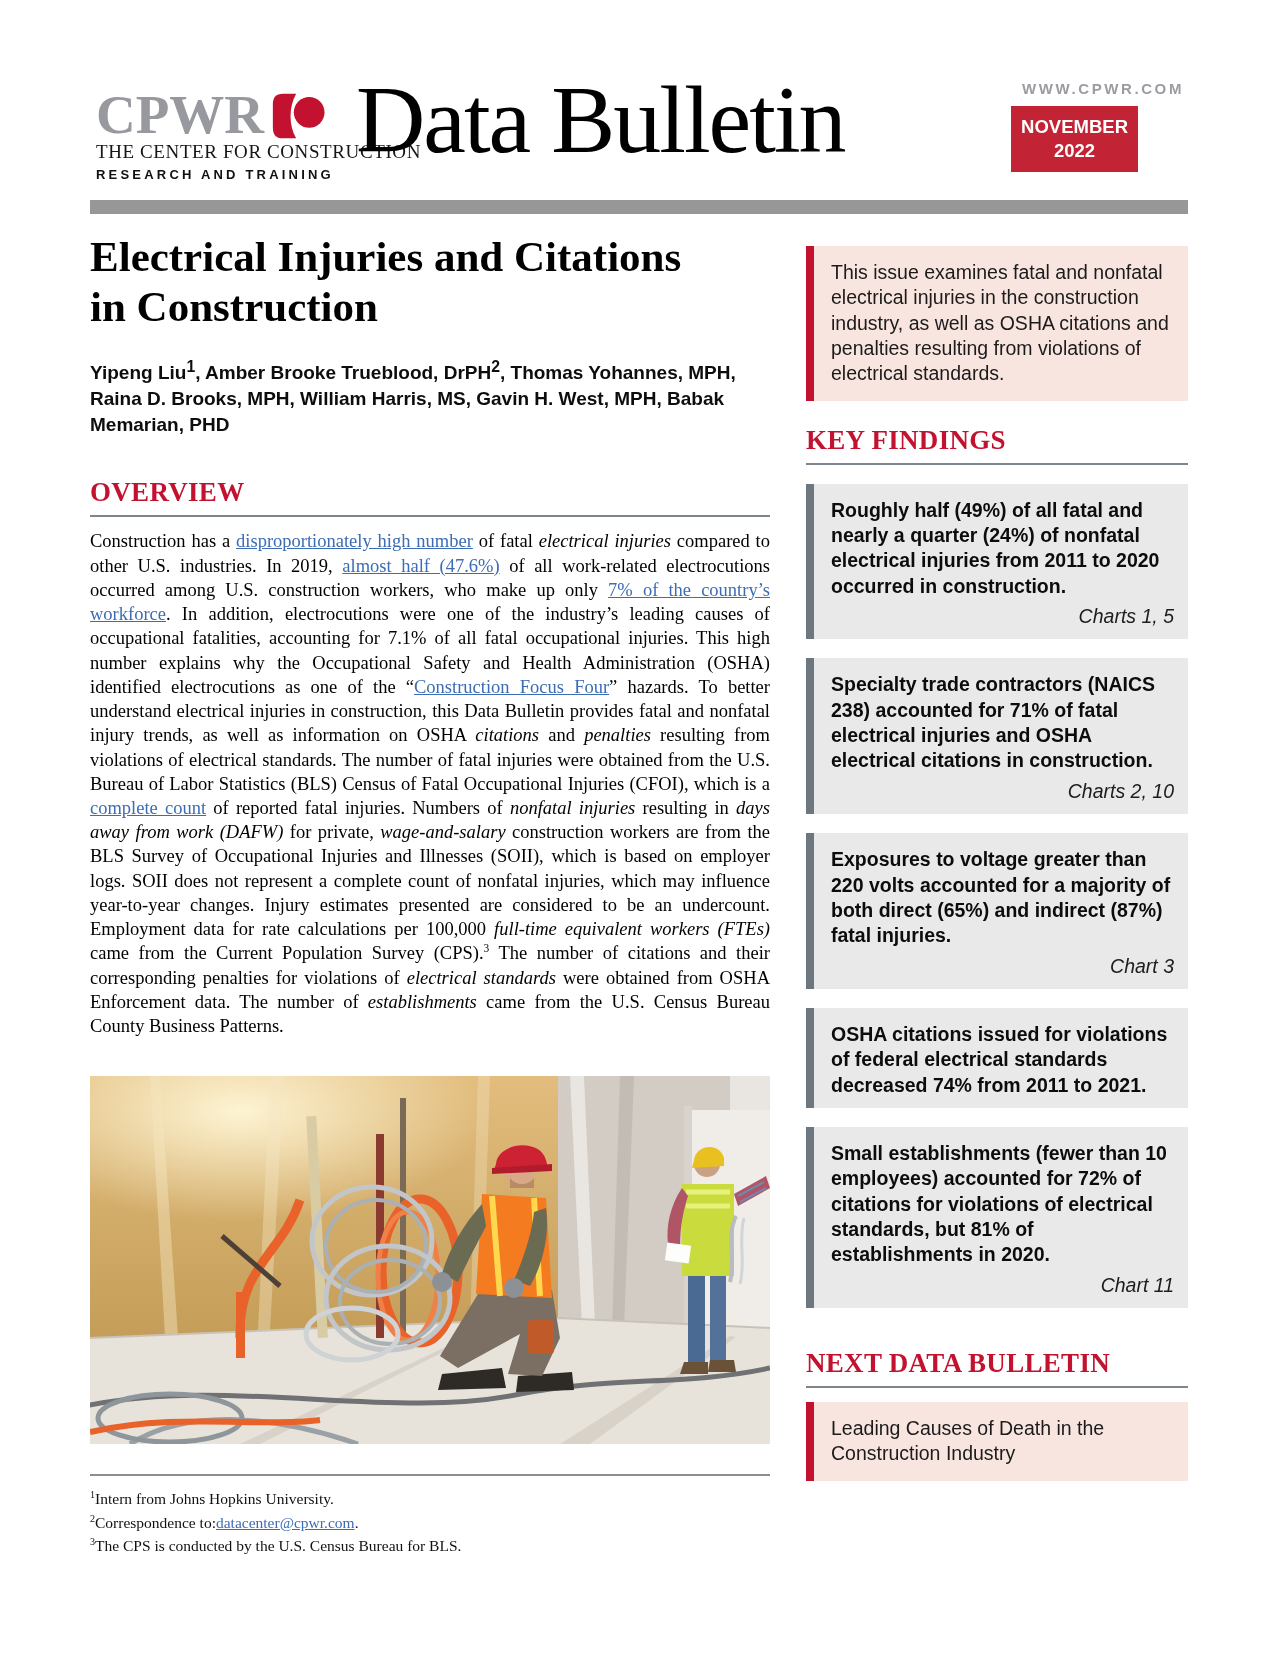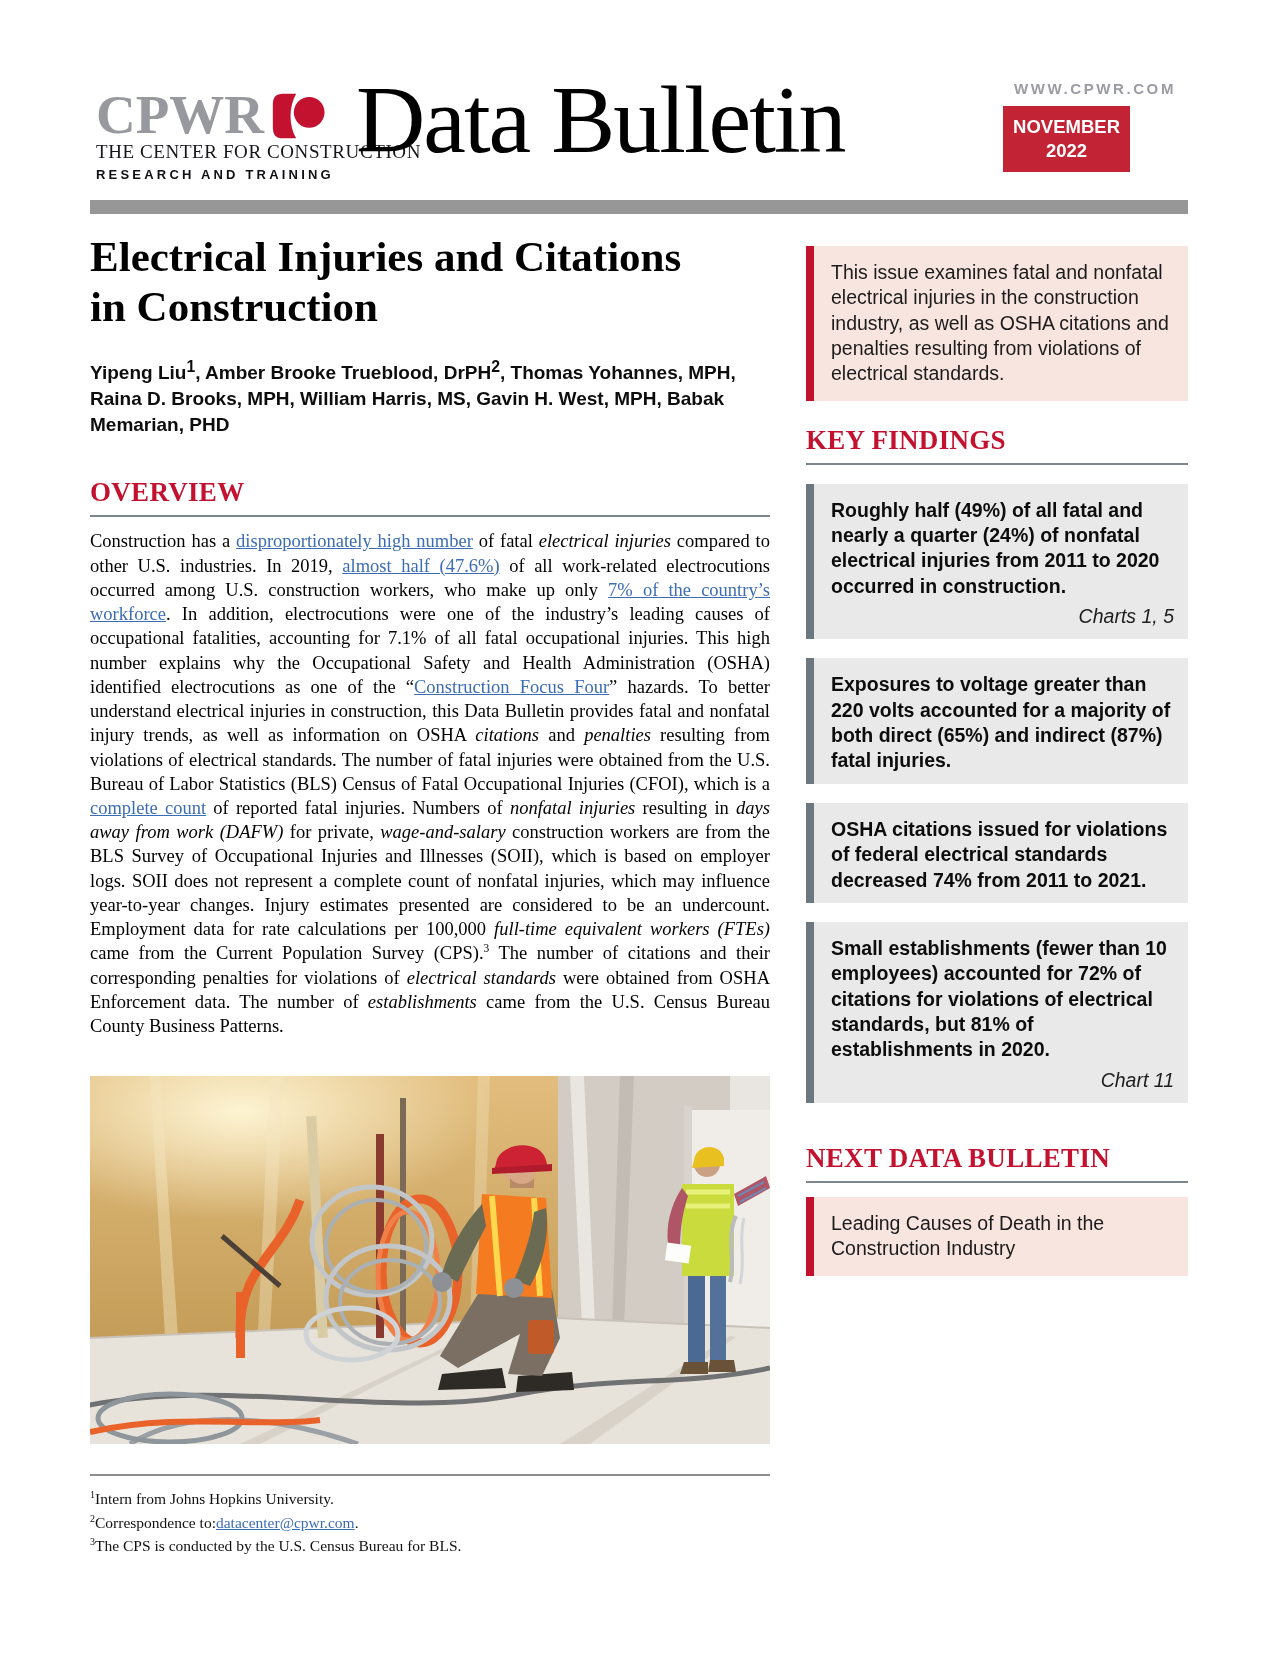--- a/index.html
+++ b/index.html
@@ -21,21 +21,21 @@
   
   .header{position:relative;height:214px;}
   .logo{position:absolute;left:6px;top:92px;}
   .logo-top{display:flex;align-items:flex-start;}
   .logo-cpwr{font-family:"Liberation Serif",serif;font-weight:bold;font-size:55px;line-height:0.85;color:var(--logo-gray);letter-spacing:0px;}
   .logo-mark{margin-left:7px;margin-top:1px;}
   .logo-mark svg{display:block;width:54px;height:46px;}
   .logo-line1{margin-top:2px;font-family:"Liberation Serif",serif;font-size:19px;letter-spacing:0.6px;color:#15151a;white-space:nowrap;}
   .logo-line2{margin-top:4px;font-weight:bold;font-size:13px;letter-spacing:3.2px;color:#101014;white-space:nowrap;}
   .masthead{position:absolute;left:266px;top:72px;font-family:"Liberation Serif",serif;font-size:96px;line-height:1;letter-spacing:-2px;white-space:nowrap;color:#000;}
-  .header-right{position:absolute;right:12px;top:80px;display:flex;flex-direction:column;align-items:flex-end;}
+  .header-right{position:absolute;right:4px;top:80px;display:flex;flex-direction:column;align-items:flex-end;}
   .site-url{font-weight:bold;font-size:15px;letter-spacing:2.6px;color:#9a9ca1;}
   .date-box{margin-top:9px;margin-right:46px;background:var(--date-box-red);color:#fff;font-weight:bold;font-size:18.5px;line-height:1.3;text-align:center;padding:9px 10px;min-width:122px;}
   .gray-bar{position:absolute;left:0;right:0;top:200px;height:14px;background:var(--bar-gray);}
 
   
   .main{display:flex;margin-top:18px;align-items:flex-start;}
   .col-left{width:680px;flex:0 0 680px;}
   .col-right{width:382px;flex:0 0 382px;margin-left:36px;}
 
   
@@ -199,21 +199,26 @@
       <div class="col-right">
         <div class="callout">This issue examines fatal and nonfatal electrical injuries in the construction industry, as well as OSHA citations and penalties resulting from violations of electrical standards.</div>
 
         <h2 class="sec-head kf-head">KEY FINDINGS</h2>
 
         <div class="finding">
           <div>Roughly half (49%) of all fatal and nearly a quarter (24%) of nonfatal electrical injuries from 2011 to 2020 occurred in construction.</div>
           <div class="chart-ref">Charts 1, 5</div>
         </div>
         <div class="finding">
+          <div>Specialty trade contractors (NAICS 238) accounted for 71% of fatal electrical injuries and OSHA electrical citations in construction.</div>
+          <div class="chart-ref">Charts 2, 10</div>
+        </div>
+        <div class="finding">
           <div>Exposures to voltage greater than 220 volts accounted for a majority of both direct (65%) and indirect (87%) fatal injuries.</div>
+          <div class="chart-ref">Chart 3</div>
         </div>
         <div class="finding">
           <div>OSHA citations issued for violations of federal electrical standards decreased 74% from 2011 to 2021.</div>
         </div>
         <div class="finding">
           <div>Small establishments (fewer than 10 employees) accounted for 72% of citations for violations of electrical standards, but 81% of establishments in 2020.</div>
           <div class="chart-ref">Chart 11</div>
         </div>
 
         <h2 class="sec-head next-head">NEXT DATA BULLETIN</h2>

